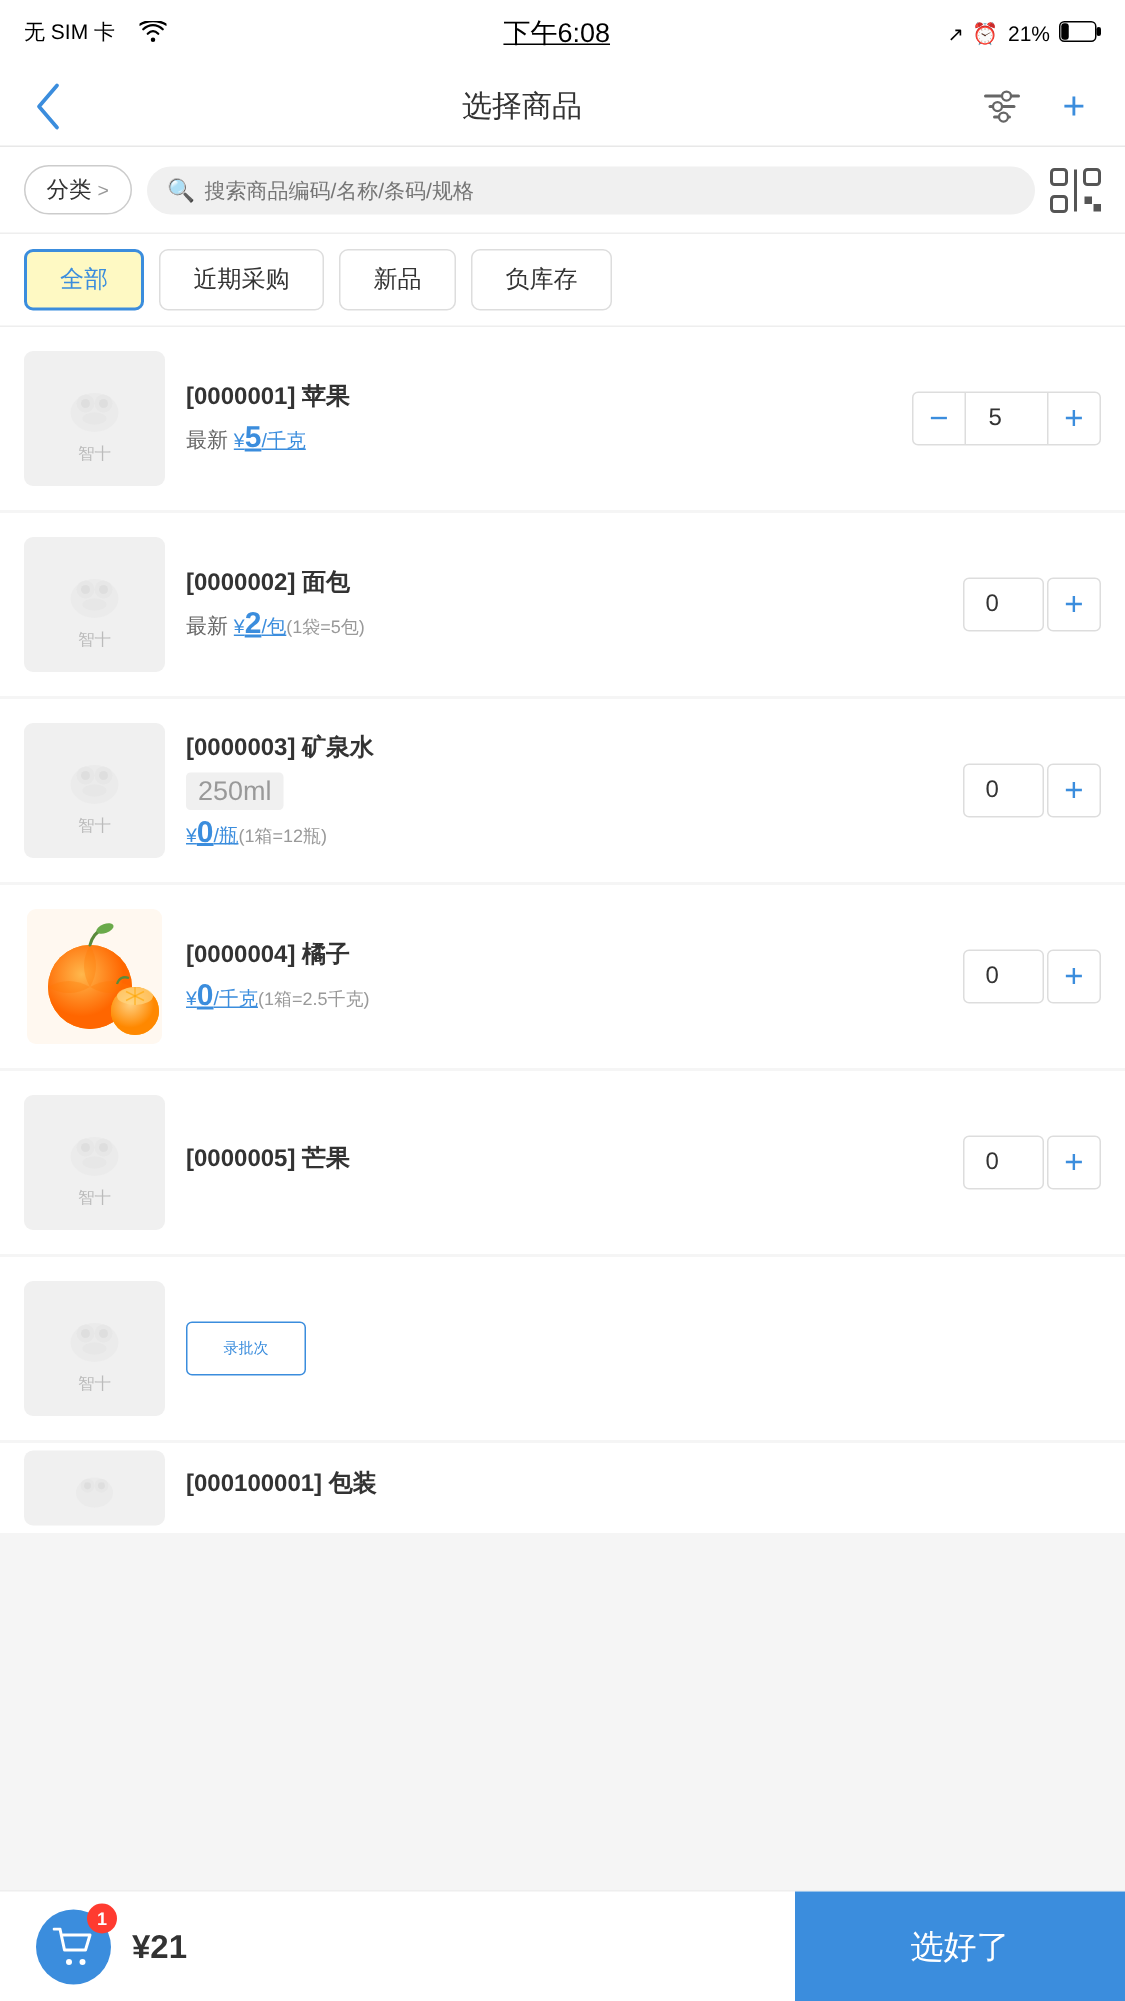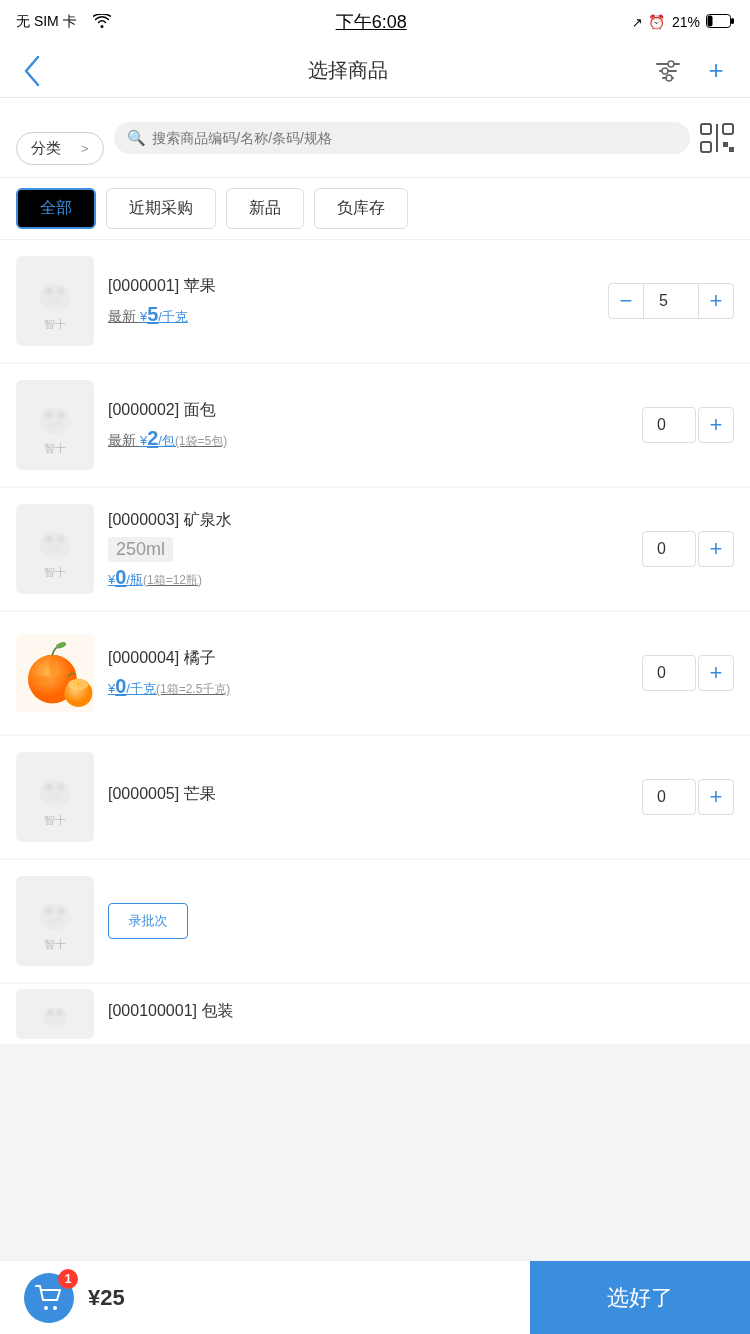--- a/index.html
+++ b/index.html
@@ -56,24 +56,23 @@
     }
     .category-btn {
       border: 1px solid #ccc;
       border-radius: 20px;
       padding: 6px 14px;
       font-size: 15px;
       color: #333;
       background: #fff;
       display: flex;
       align-items: center;
-      gap: 20px;
+      gap: 4px;
       white-space: nowrap;
       cursor: pointer;
-      margin-top: 22px;
     }
     .search-box {
       flex: 1;
       background: #f0f0f0;
       border-radius: 20px;
       padding: 7px 14px;
       display: flex;
       align-items: center;
       gap: 6px;
     }
@@ -100,38 +99,38 @@
       border-radius: 6px;
       font-size: 16px;
       border: 1px solid #ddd;
       background: #fff;
       color: #333;
       cursor: pointer;
     }
     .tab-btn.active {
       border: 2px solid #3b8ddd;
       color: #3b8ddd;
-      background: #000000;
+      background: #fef9c3;
     }
 
     
     .product-list {
       background: #f5f5f5;
     }
     .product-item {
       background: #fff;
       margin-bottom: 2px;
       padding: 16px 16px;
       display: flex;
       align-items: center;
       gap: 14px;
       min-height: 90px;
     }
     .product-image {
-      width: 78px;
+      width: 94px;
       height: 90px;
       background: #f0f0f0;
       border-radius: 6px;
       flex-shrink: 0;
       display: flex;
       align-items: center;
       justify-content: center;
       overflow: hidden;
     }
     .product-image.has-image {
@@ -147,35 +146,34 @@
     .owl-logo svg { opacity: 0.3; }
 
     .product-info {
       flex: 1;
       min-width: 0;
     }
     .product-name {
       font-size: 16px;
       color: #333;
       margin-bottom: 6px;
-      font-weight: 400;
+      font-weight: 700;
     }
     .product-spec {
       font-size: 18px;
       color: #999;
       background: #f0f0f0;
       display: inline-block;
       padding: 2px 8px;
       border-radius: 3px;
       margin-bottom: 4px;
     }
     .product-price {
       font-size: 14px;
       color: #666;
-      text-decoration: underline;
     }
     .product-price .price-label { color: #666; }
     .product-price .currency { color: #3b8ddd; font-size: 13px; text-decoration: underline; }
     .product-price .price-num { color: #3b8ddd; font-size: 20px; font-weight: bold; text-decoration: underline; }
     .product-price .price-unit { color: #3b8ddd; font-size: 13px; text-decoration: underline; }
     .product-price .price-extra { color: #999; font-size: 12px; }
 
     
     .qty-control {
       display: flex;
@@ -209,21 +207,21 @@
       color: #333;
       outline: none;
     }
 
     .batch-btn {
       width: 80px;
       height: 36px;
       border: 1px solid #3b8ddd;
       background: #fff;
       color: #3b8ddd;
-      font-size: 13px;
+      font-size: 10px;
       border-radius: 4px;
       display: flex;
       align-items: center;
       justify-content: center;
       cursor: pointer;
       flex-shrink: 0;
     }
 
     
     .bottom-bar {
@@ -577,18 +575,18 @@
 <div class="bottom-bar">
   <div class="cart-area">
     <div class="cart-icon-wrap">
       <svg width="28" height="26" viewBox="0 0 28 26" fill="none">
         <path d="M1 1h4l3 14h14l3-10H7" stroke="#fff" stroke-width="2" stroke-linecap="round" stroke-linejoin="round"></path>
         <circle cx="11" cy="23" r="2" fill="#fff"></circle>
         <circle cx="20" cy="23" r="2" fill="#fff"></circle>
       </svg>
       <div class="cart-badge">1</div>
     </div>
-    <div class="cart-total">¥25</div>
+    <div class="cart-total">¥21</div>
   </div>
   <button class="confirm-btn">
     <span>选好了</span>
   </button>
 </div>
 
 </body></html>

